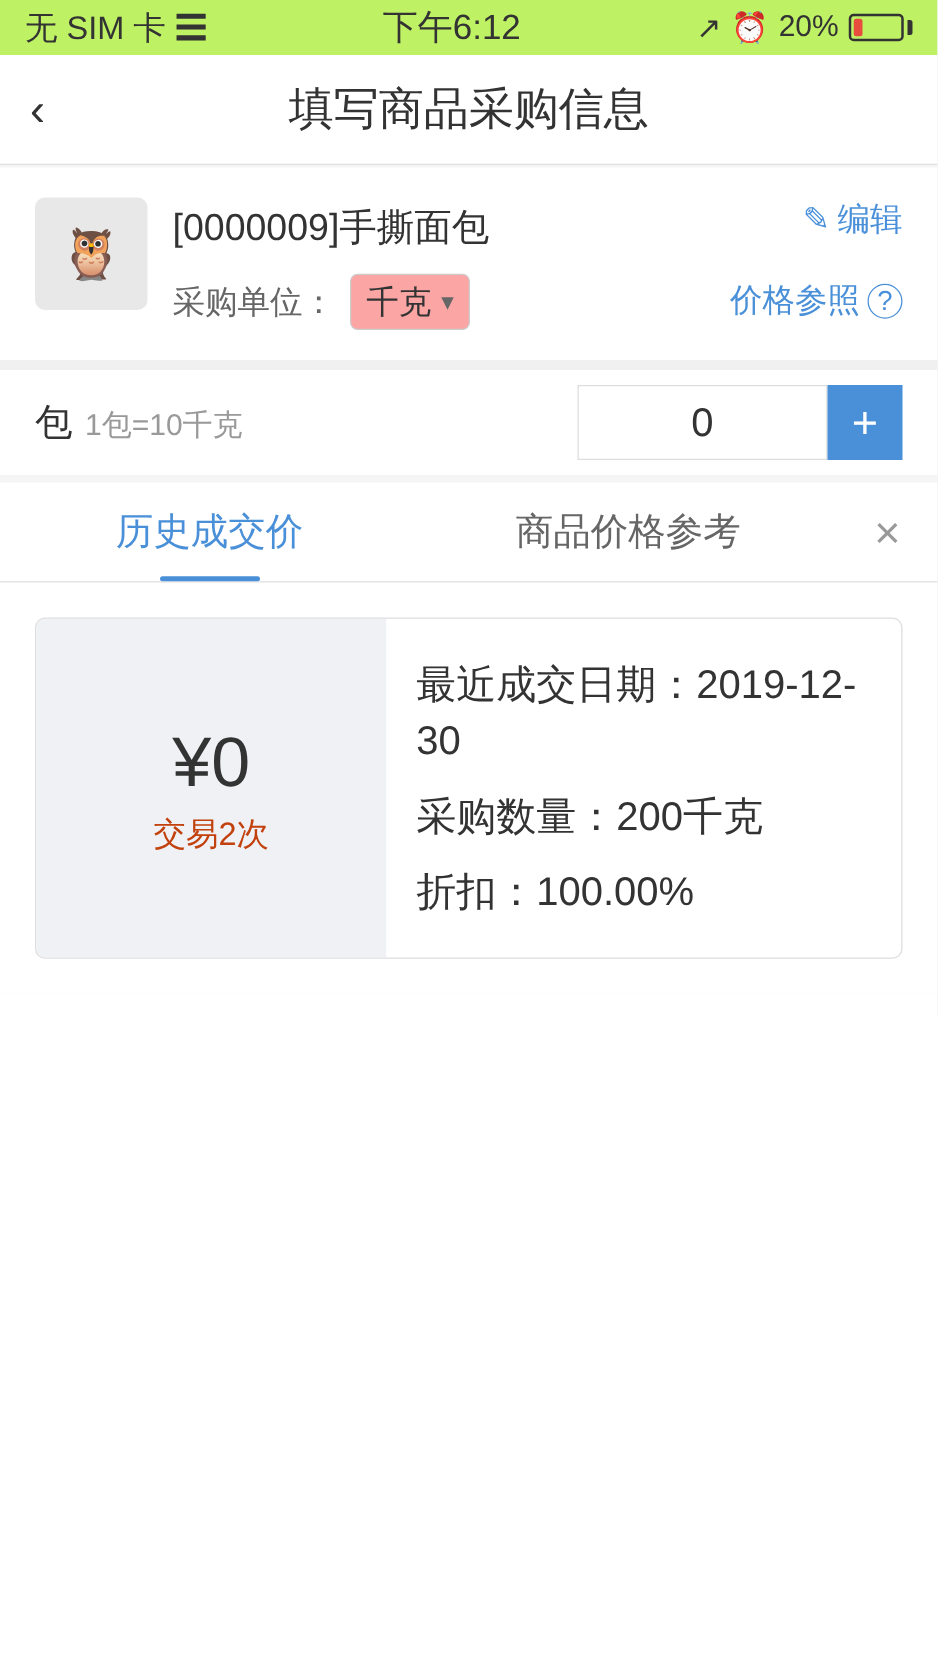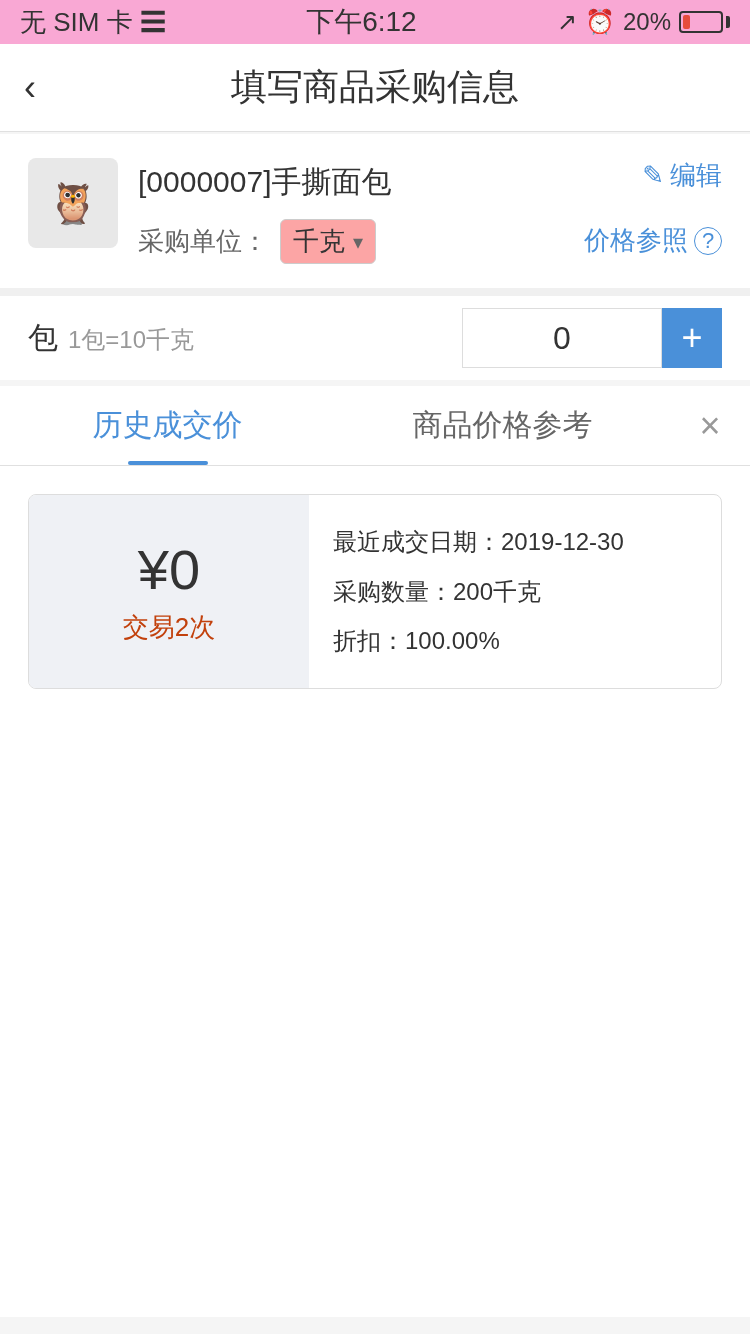--- a/index.html
+++ b/index.html
@@ -9,21 +9,21 @@
       min-height: 1334px;
       font-family: -apple-system, 'PingFang SC', 'Helvetica Neue', sans-serif;
       background: #f5f5f5;
       overflow-x: hidden;
     }
 
     
     .status-bar {
       width: 750px;
       height: 44px;
-      background: #f9a8d4;
+      background: #bef264;
       display: flex;
       align-items: center;
       justify-content: space-between;
       padding: 0 20px;
     }
     .status-left {
       font-size: 26px;
       font-weight: 500;
       color: #333;
     }
@@ -319,21 +319,21 @@
     }
     .price-card-right {
       flex: 1;
       padding: 30px 24px;
       display: flex;
       flex-direction: column;
       gap: 16px;
       justify-content: center;
     }
     .price-detail-row {
-      font-size: 24px;
+      font-size: 32px;
       color: #333;
       line-height: 1.4;
     }
 
     
     .bottom-area {
       width: 750px;
       background: #ffffff;
       flex: 1;
       min-height: 600px;
@@ -363,21 +363,21 @@
   <div class="nav-title">填写商品采购信息</div>
 </div>
 
 <div class="product-card">
   <div class="product-header">
     <div class="product-left">
       <div class="product-image">
         <span class="owl-icon">🦉</span>
       </div>
       <div class="product-info">
-        <div class="product-name">[0000007]手撕面包</div>
+        <div class="product-name">[0000009]手撕面包</div>
         <div class="product-unit-row">
           <span class="product-unit-label">采购单位：</span>
           <div class="unit-select">
             <span>千克</span>
             <span class="unit-arrow">▾</span>
           </div>
         </div>
       </div>
     </div>
     <div class="product-right-links">

